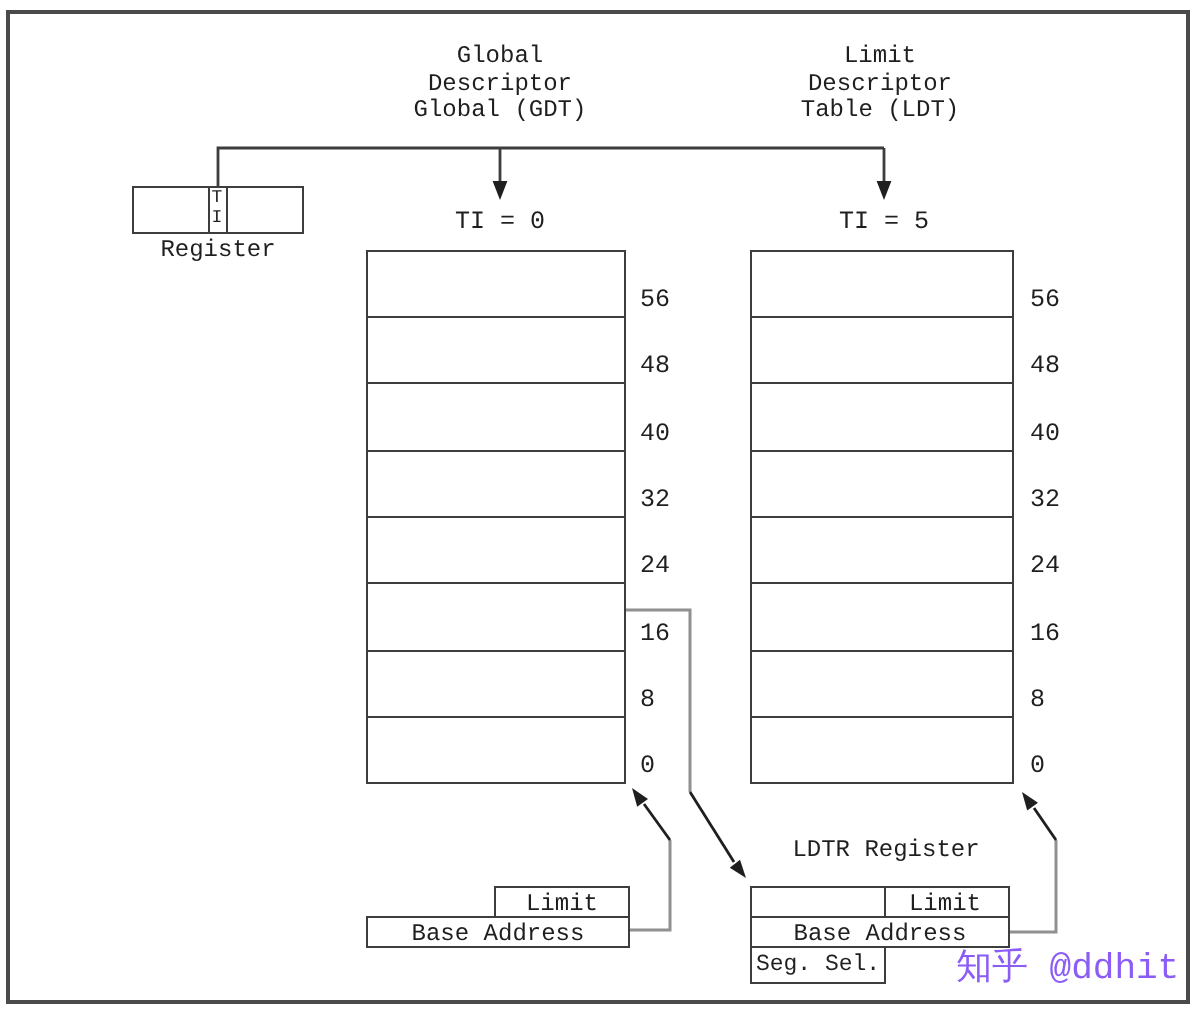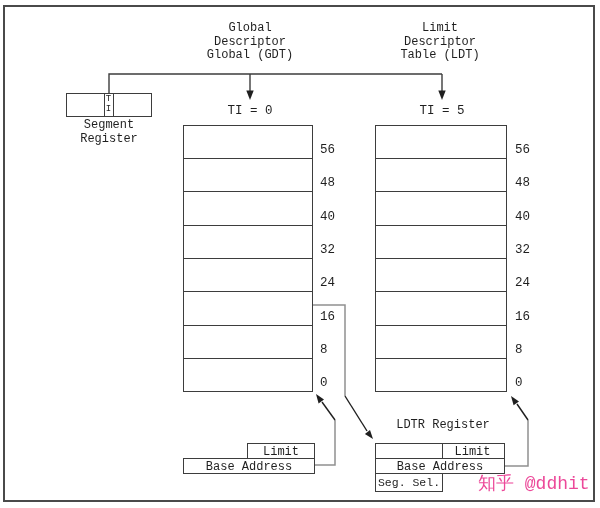--- a/index.html
+++ b/index.html
@@ -7,21 +7,21 @@
           font-family:Liberation Mono, monospace;color:#1f1f1f;}
   .abs{position:absolute;}
   .c{text-align:center;}
   .box{position:absolute;border:1.5px solid #3d3d3d;background:#ffffff;box-sizing:border-box;}
   .t12{font-size:12px;line-height:13.5px;}
   .off{position:absolute;font-size:12.5px;height:15px;line-height:15px;}
   .rowline{position:absolute;left:0;right:0;height:0;border-top:1.4px solid #3d3d3d;}
   .vdiv{position:absolute;top:0;bottom:0;width:0;border-left:1.4px solid #3d3d3d;}
   .regtxt{position:absolute;left:0;right:0;text-align:center;font-size:12px;}
   svg{position:absolute;left:0;top:0;pointer-events:none;}
-  .wm{position:absolute;font-size:18px;color:#ec4899;text-align:right;white-space:nowrap;}
+  .wm{position:absolute;font-size:18px;color:#8b5cf6;text-align:right;white-space:nowrap;}
 </style>
 </head>
 <body>
 
 <div class="canvas">
 
   <div class="abs" style="left:3px;top:5px;width:592px;height:497px;border:2px solid #4a4a4a;box-sizing:border-box;"></div>
 
   <svg width="600" height="508">
 
@@ -58,21 +58,20 @@
 
   <div class="box" style="left:66px;top:93px;width:86px;height:24px;">
     <div class="vdiv" style="left:36.5px;"></div>
     <div class="vdiv" style="left:45.5px;"></div>
     <div class="abs c" style="left:36.5px;top:0;width:10px;font-size:9px;line-height:10px;">
       <div>T</div>
       <div>I</div>
     </div>
   </div>
   <div class="abs c t12" style="left:59px;top:119px;width:100px;">
-    <div>Segment</div>
     <div>Register</div>
   </div>
 
   <div class="abs c" style="left:210px;top:104px;width:80px;font-size:12.5px;">TI = 0</div>
   <div class="abs c" style="left:402px;top:104px;width:80px;font-size:12.5px;">TI = 5</div>
 
   <div class="box" style="left:183px;top:125px;width:130px;height:267px;">
     <div class="rowline" style="top:32px;"></div>
     <div class="rowline" style="top:65.3px;"></div>
     <div class="rowline" style="top:98.6px;"></div>

